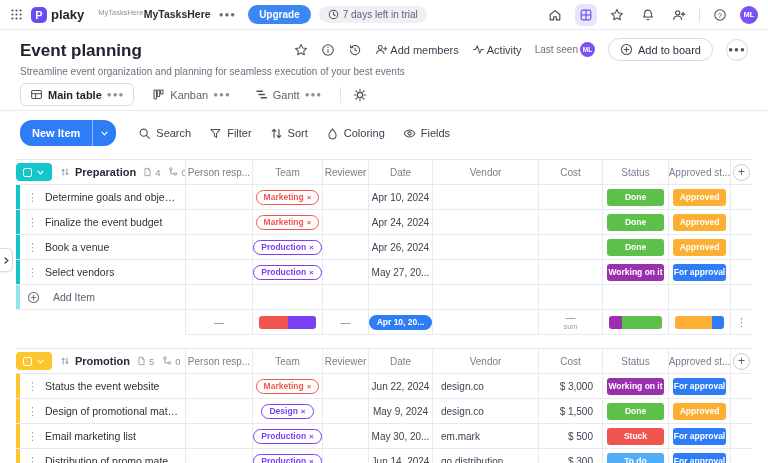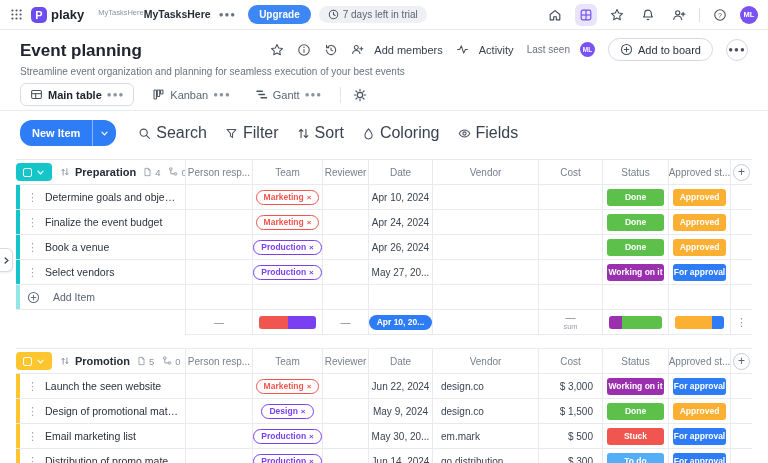--- a/index.html
+++ b/index.html
@@ -25,40 +25,40 @@
   .navicon.active{background:#e9e4fc;color:#6c4cf1}
   .tbdivider{width:1px;height:14px;background:#dde0e6}
   .avatar{width:18px;height:18px;border-radius:50%;background:#7a52f4;color:#fff;font-size:7.5px;font-weight:700;display:flex;align-items:center;justify-content:center}
   .avatar.small{width:15px;height:15px;font-size:6.5px}
 
   
   .boardhead{padding:8px 20px 0;background:#fff}
   .bh-top{display:flex;align-items:flex-end;justify-content:space-between}
   .bh-title{font-size:17px;font-weight:700;color:#20242e}
   .bh-actions{display:flex;align-items:center;gap:13px}
-  .bh-action{display:flex;align-items:center;gap:10px;font-size:11px;color:#39424e;cursor:default}
+  .bh-action{display:flex;align-items:center;gap:2px;font-size:11px;color:#39424e;cursor:default}
   .lastseen{font-size:10px;color:#6a7380}
   .addboard{display:flex;align-items:center;gap:5px;border:1px solid #d4d9e0;border-radius:14px;padding:4px 11px;font-size:11px;color:#2b313d;background:#fff;font-family:inherit}
   .morecirc{width:22px;height:22px;border-radius:50%;border:1px solid #d4d9e0;display:flex;align-items:center;justify-content:center;color:#4a525e;font-size:8px;letter-spacing:1px}
   .bh-sub{font-size:10px;color:#6a7380;margin-top:5px}
 
   
   .tabs{display:flex;align-items:center;gap:12px;padding:6px 20px 0;border-bottom:1px solid #e8eaee;background:#fff}
   .tab{display:flex;align-items:center;gap:5px;font-size:11px;color:#5c6672;padding:4px 6px;margin-bottom:4px}
   .tab.active{border:1px solid #d8dde4;border-radius:6px;padding:4px 9px;color:#20242e;font-weight:700;background:#fff}
   .tdots{color:#8a93a0;font-size:8px;letter-spacing:1px}
   .tabdivider{width:1px;height:16px;background:#e2e5ea;margin-bottom:4px}
   .tabgear{color:#4a525e;margin-bottom:4px}
 
   
   .toolbar{display:flex;align-items:center;gap:18px;padding:9px 20px;background:#fff}
   .newitem{display:flex;align-items:stretch;background:#2e7cf6;border-radius:12px;overflow:hidden;color:#fff;height:26px;margin-right:4px}
   .ni-label{display:flex;align-items:center;padding:0 12px;font-size:11px;font-weight:600}
   .ni-split{display:flex;align-items:center;padding:0 7px;border-left:1px solid rgba(255,255,255,.45)}
-  .tool{display:flex;align-items:center;gap:5px;font-size:16px;color:#39424e}
+  .tool{display:flex;align-items:center;gap:5px;font-size:11px;color:#39424e}
   .tool .iconbtn{color:#49525e}
 
   
   .table{margin:4px 16px 0;width:736px}
   .group + .group{margin-top:13px}
   .trow{display:grid;grid-template-columns:169px 67px 70px 46px 64px 106px 64px 66px 62px 22px}
   .cell{position:relative;display:flex;align-items:center;justify-content:center;border-left:1px solid #e8eaee;border-bottom:1px solid #e8eaee;min-height:25px;overflow:hidden;background:#fff}
   .cell:first-child{border-left:none}
   .ghead .cell{border-top:1px solid #e8eaee;min-height:26px}
   .item-cell{justify-content:flex-start}
@@ -588,21 +588,21 @@
         <div class="cell colhead">Status</div>
         <div class="cell colhead">Approved st...</div>
         <div class="cell pluscell">
           <span class="pluscirc">+</span>
         </div>
       </div>
       <div class="trow">
         <div class="cell item-cell">
           <div class="rowbar" style="background: rgb(253, 198, 46);"></div>
           <div class="rowmenu">⋮</div>
-          <div class="rowname">Launch the seen website</div>
+          <div class="rowname">Status the event website</div>
         </div>
         <div class="cell"></div>
         <div class="cell">
           <div class="team-pill" style="color: rgb(240, 86, 79);">
             <span>Marketing</span>
             <span class="x">×</span>
           </div>
         </div>
         <div class="cell"></div>
         <div class="cell">

